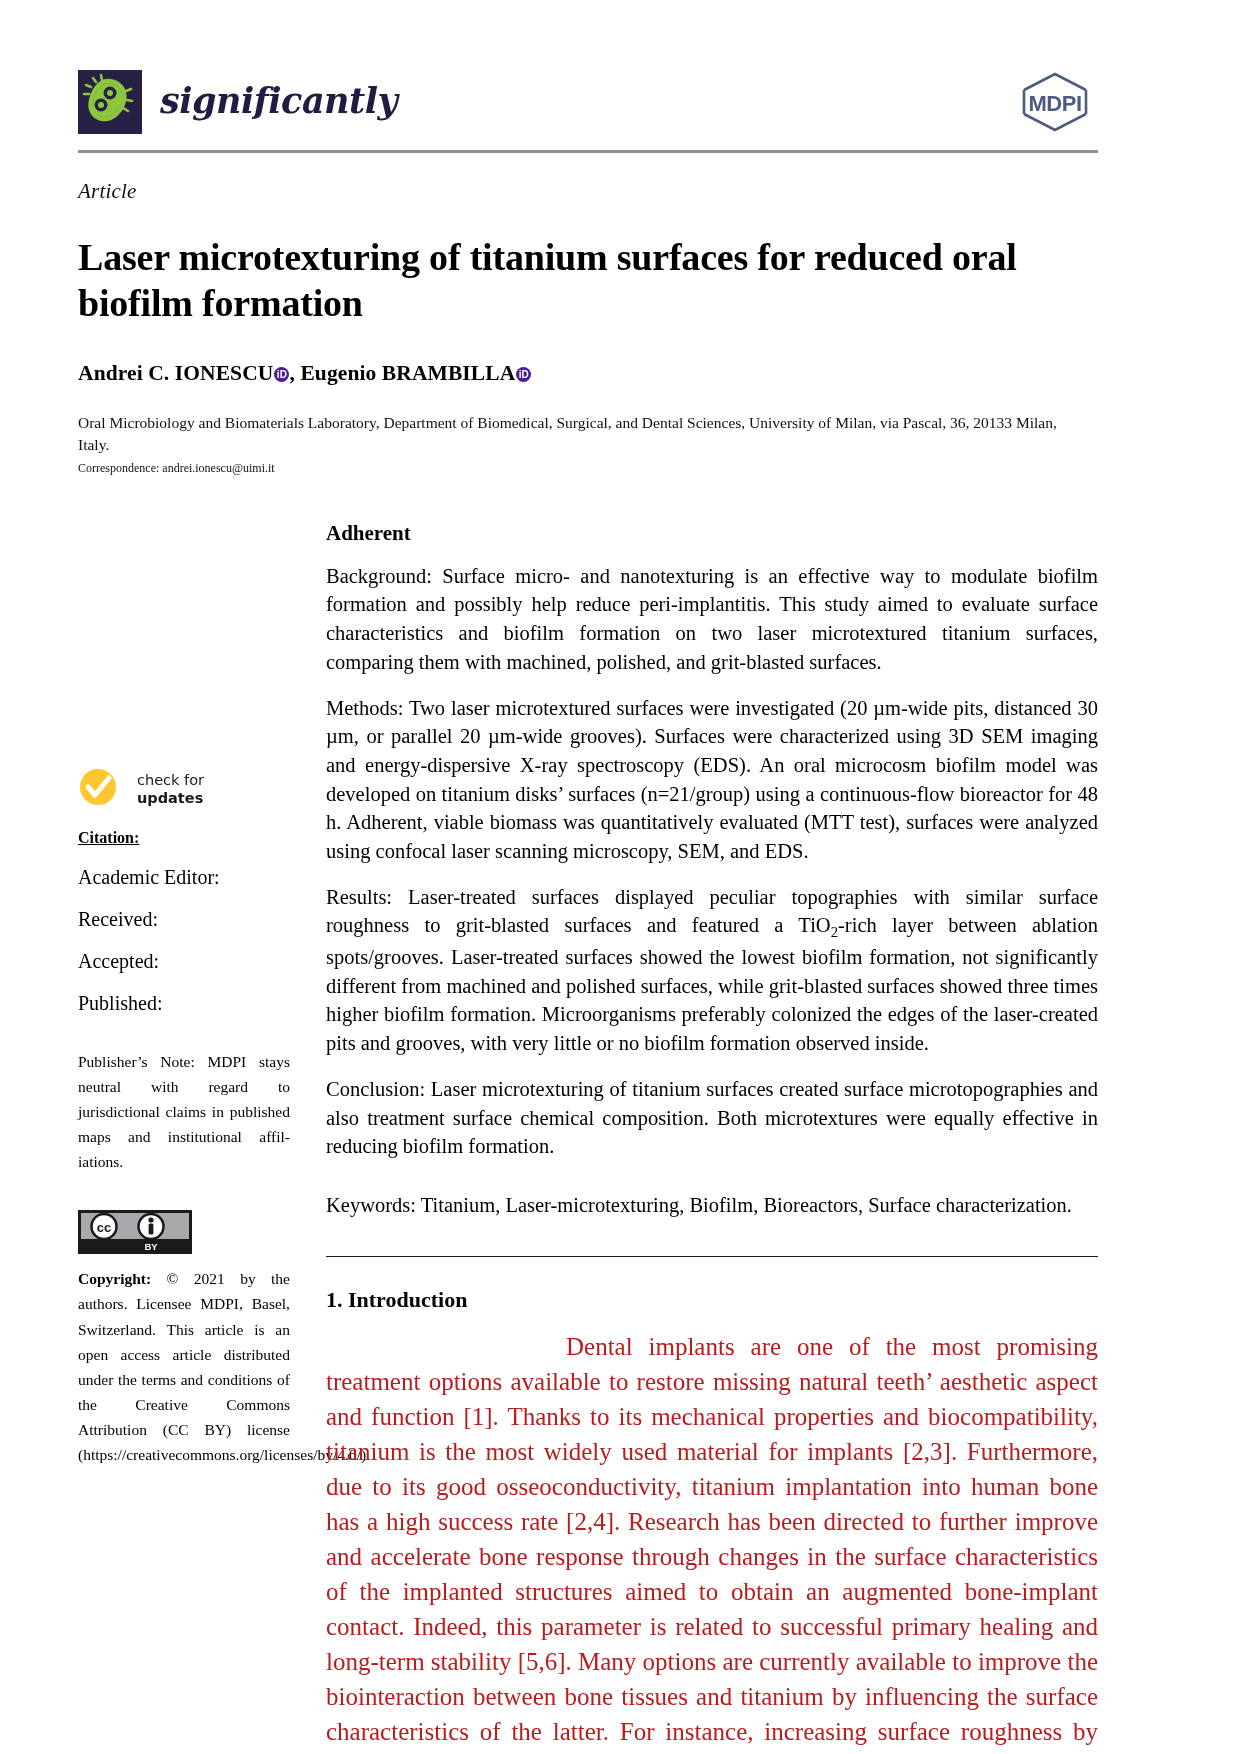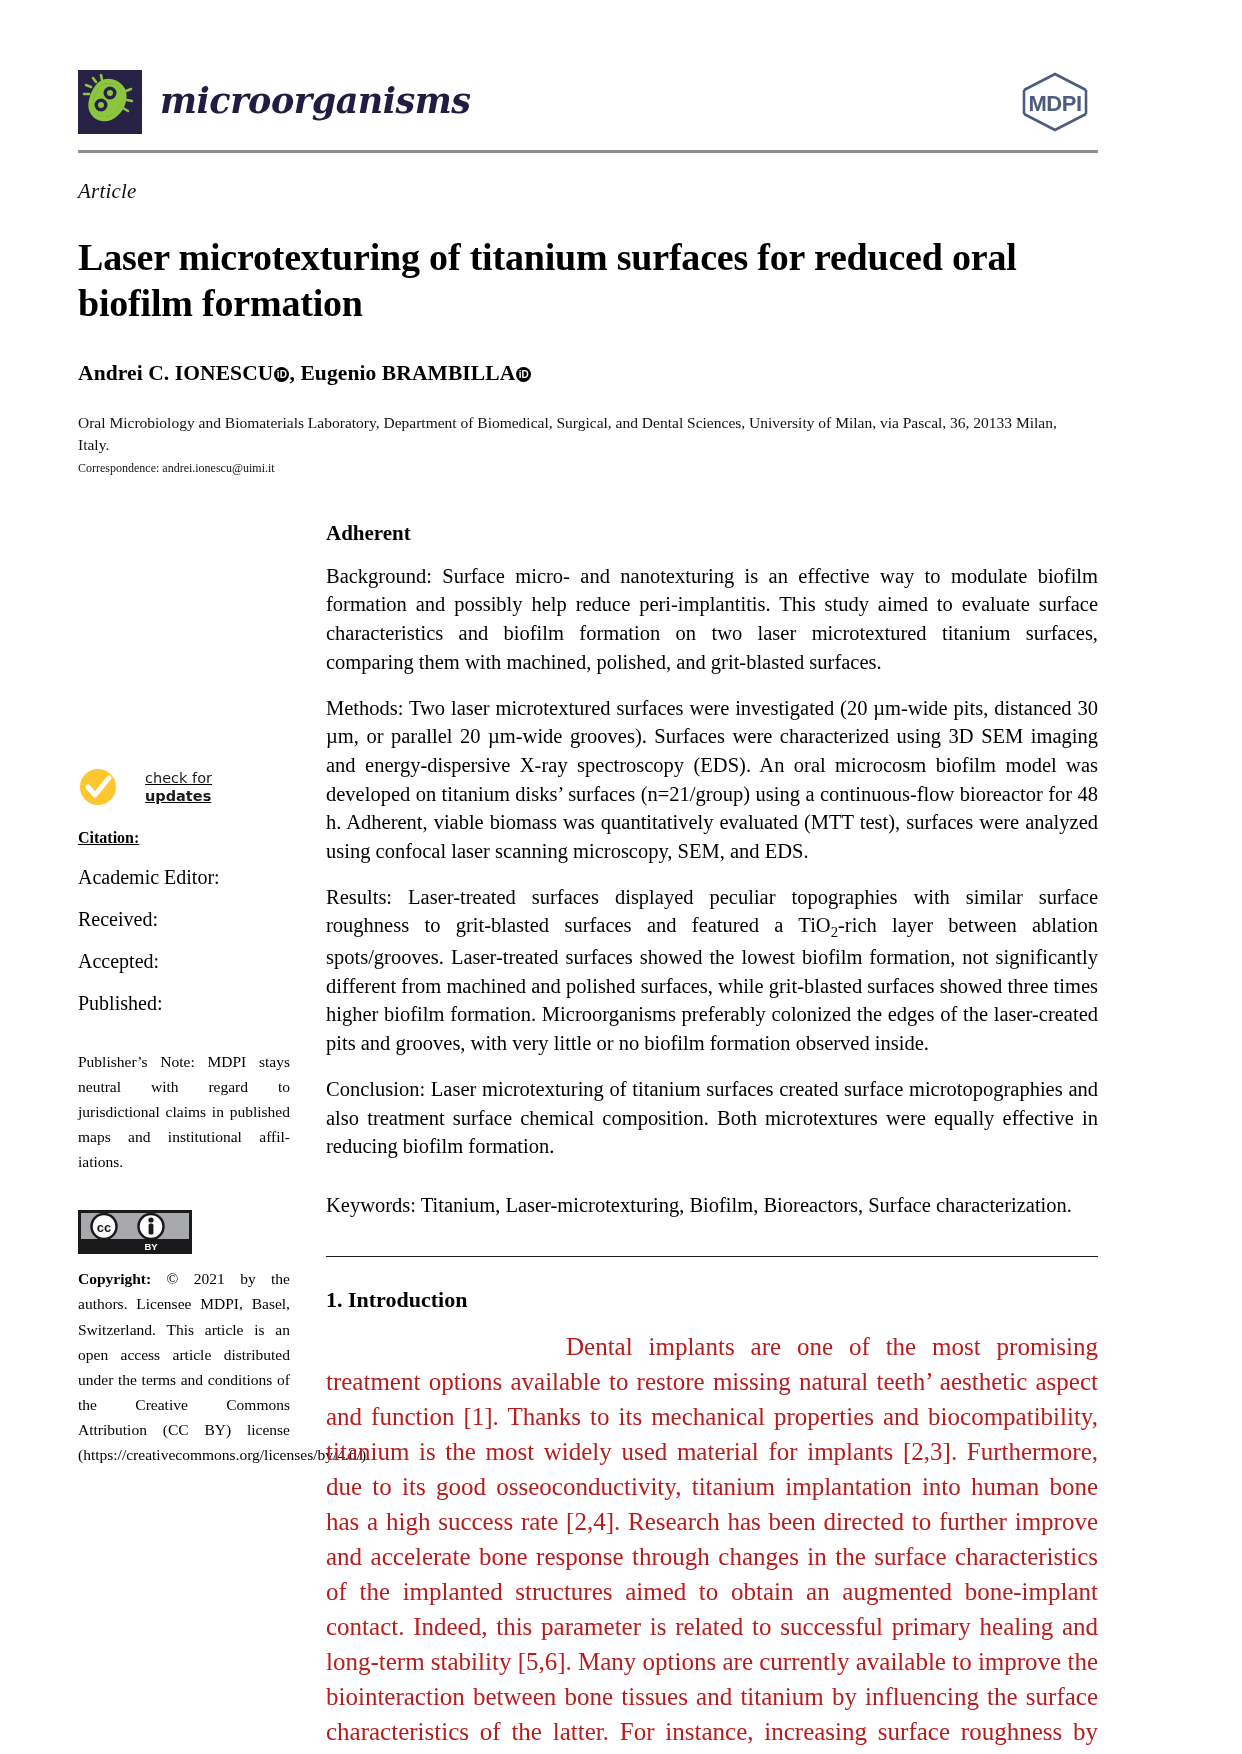--- a/index.html
+++ b/index.html
@@ -92,21 +92,21 @@
     font-size: 21.5px;
     margin-top: 34px;
     color: #000;
     letter-spacing: 0.1px;
   }
   .orcid {
     display: inline-block;
     width: 15px;
     height: 15px;
     border-radius: 50%;
-    background: #000000;
+    background: #4c1d95;
     color: #fff;
     font-size: 10px;
     line-height: 15px;
     text-align: center;
     font-weight: 700;
     font-family: "Liberation Sans", sans-serif;
     vertical-align: 2px;
     margin-left: 1px;
   }
 
@@ -138,24 +138,23 @@
   }
   .maincol {
     flex: 1 1 auto;
     padding-left: 16px;
     box-sizing: border-box;
   }
 
   
   .check-updates {
     display: flex;
-    align-items: center;
-    gap: 27px;
+    align-items: flex-end;
+    gap: 19px;
     margin-top: 246px;
-    text-decoration: underline;
   }
   .check-badge {
     width: 40px;
     height: 40px;
     flex: 0 0 auto;
   }
   .check-text {
     font-family: "DejaVu Sans", sans-serif;
     font-size: 14.5px;
     line-height: 1.25;
@@ -270,21 +269,21 @@
               <line x1="18" y1="12" x2="15" y2="8"></line>
               <line x1="24" y1="10" x2="23" y2="5"></line>
               <line x1="13" y1="17" x2="8" y2="15"></line>
               <line x1="11" y1="24" x2="6" y2="24"></line>
               <line x1="48" y1="21" x2="53" y2="19"></line>
               <line x1="49" y1="30" x2="54" y2="31"></line>
               <line x1="45" y1="38" x2="50" y2="41"></line>
             </g>
           </svg>
         </span>
-        <span class="journal-title">microorganisms</span>
+        <span class="journal-title">significantly</span>
       </div>
 
       <div class="mdpi-logo">
         <svg width="86" height="64" viewBox="0 0 86 64">
           <path d="M12 20 L43 4 L74 20" fill="none" stroke="#4b5c7e" stroke-width="2.6"></path>
           <path d="M12 44 L43 60 L74 44" fill="none" stroke="#4b5c7e" stroke-width="2.6"></path>
           <path d="M12 20 L12 44" fill="none" stroke="#4b5c7e" stroke-width="2.6"></path>
           <path d="M74 20 L74 44" fill="none" stroke="#4b5c7e" stroke-width="2.6"></path>
           <text x="43" y="41" text-anchor="middle" font-family="Liberation Sans, sans-serif" font-size="22" font-weight="700" fill="#4b5c7e" letter-spacing="-0.5">MDPI</text>
         </svg>

